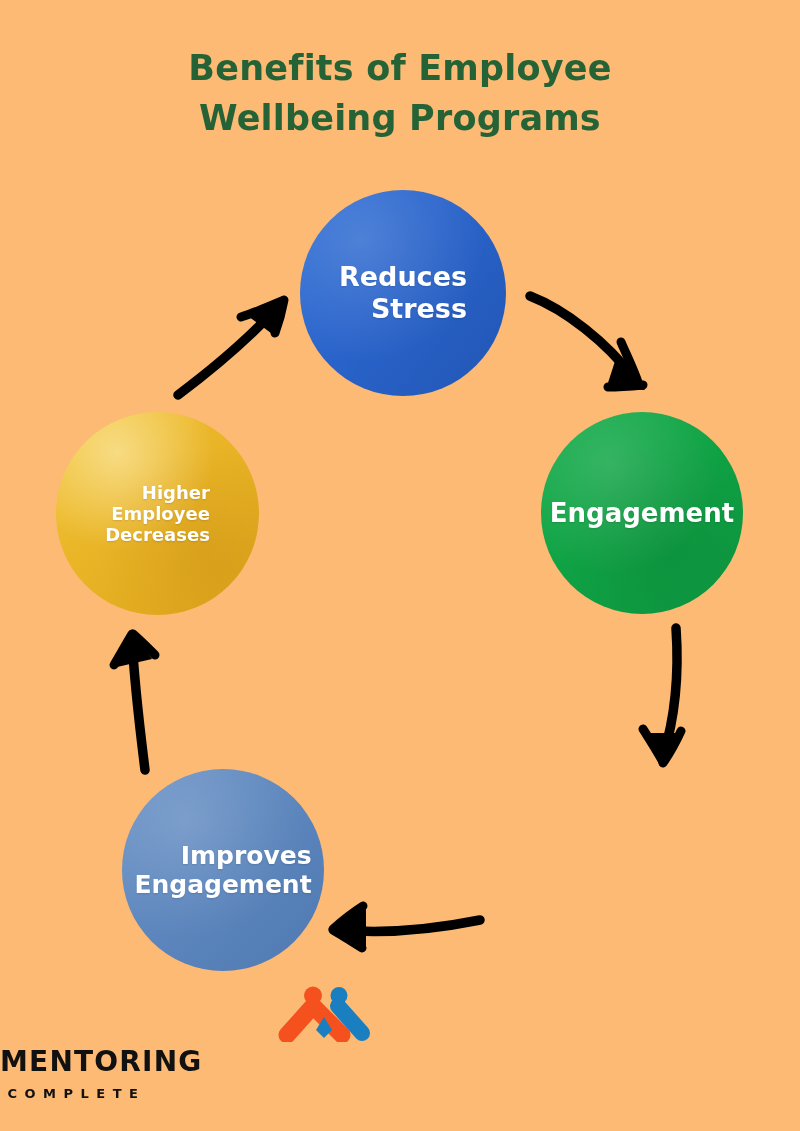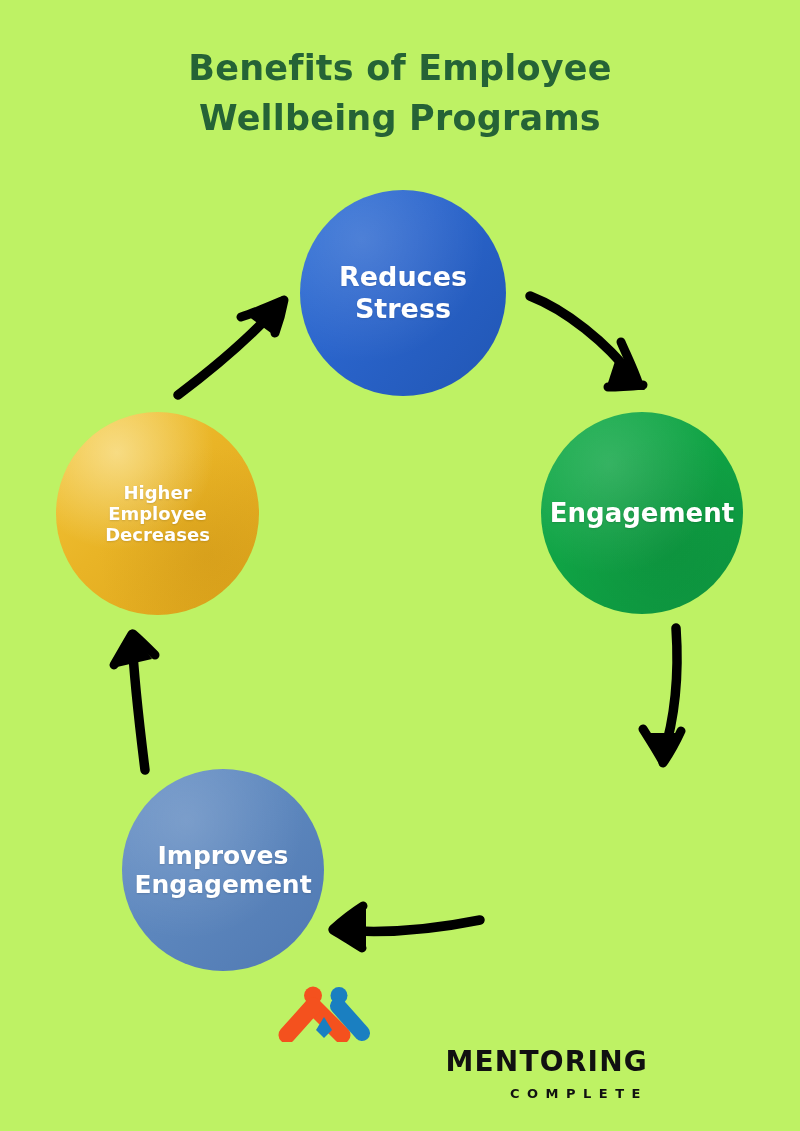--- a/index.html
+++ b/index.html
@@ -13,21 +13,21 @@
     background: #dff0ee;
     font-family: "Liberation Sans", sans-serif;
     overflow: hidden;
     position: relative;
   }
 
   #poster {
     position: relative;
     width: 800px;
     height: 1131px;
-    background: #bef264;
+    background: #fdba74;
     overflow: hidden;
   }
 
   
   #title {
     position: absolute;
     left: 0;
     top: 44px;
     width: 800px;
     text-align: center;
@@ -70,20 +70,21 @@
     font-family: "DejaVu Sans", sans-serif;
     font-weight: bold;
     line-height: 1.17;
     box-sizing: border-box;
   }
 
   .node .node-label {
     display: block;
     white-space: nowrap;
     text-shadow: 0 1px 2px rgba(0,0,0,0.13);
+    text-align: right;
   }
 
   
   #node-reduces-stress {
     left: 300px;
     top: 190px;
     width: 206px;
     height: 206px;
     font-size: 27px;
     background:
@@ -142,21 +143,21 @@
       radial-gradient(circle at 74% 70%, rgba(180,120,10,0.22) 0%, rgba(180,120,10,0) 52%),
       linear-gradient(138deg, #f3c63a 0%, #e9b426 46%, #dca41b 100%);
   }
 
   
   #logo {
     position: absolute;
     left: 0;
     top: 986px;
     width: 648px;
-    text-align: right;
+    text-align: left;
   }
   #logo-mark {
     display: block;
     margin: 0 auto;
   }
   #logo-wordmark {
     margin-top: 6px;
     font-family: "DejaVu Sans", sans-serif;
     font-weight: bold;
     font-size: 28px;

